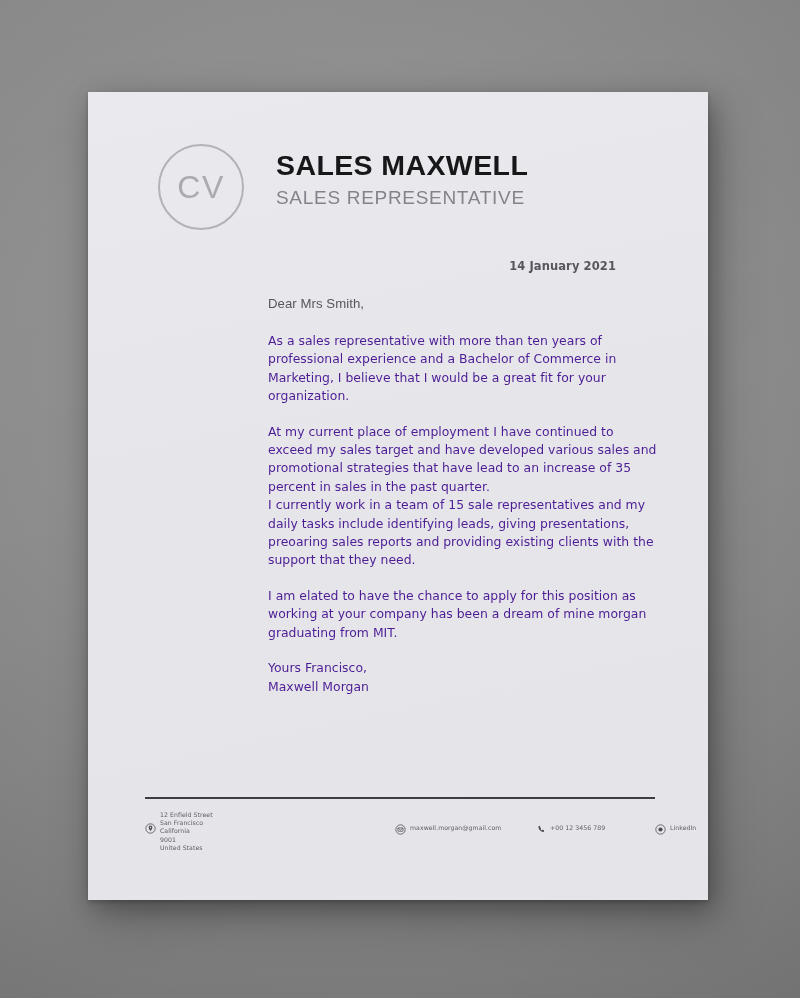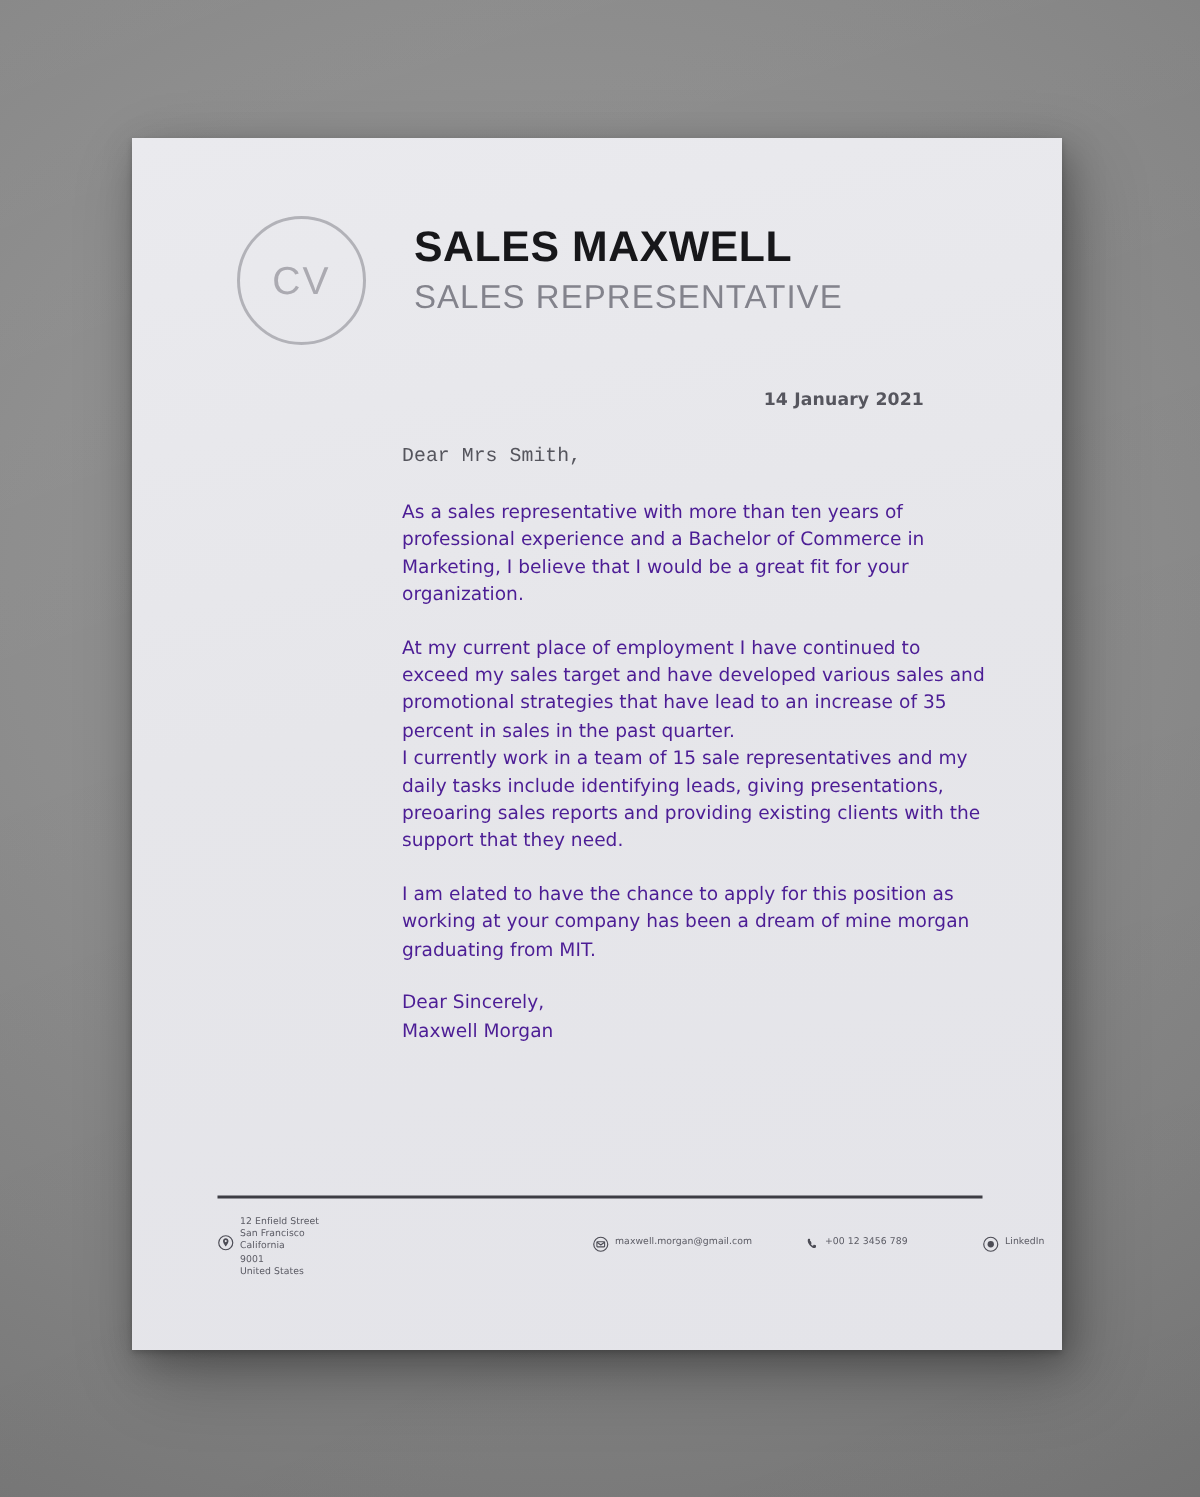--- a/index.html
+++ b/index.html
@@ -79,21 +79,21 @@
     box-sizing: border-box;
   }
   #cv-badge-text {
     position: absolute;
     left: 0; top: 0;
     width: 82px;
     height: 82px;
     line-height: 82px;
     text-align: center;
     font-family: "Liberation Sans", sans-serif;
-    font-size: 26px;
+    font-size: 32px;
     letter-spacing: 1.5px;
     color: #abaab1;
     font-weight: 400;
   }
   #name-block {
     position: absolute;
     left: 188px;
     top: 4px;
     width: 400px;
   }
@@ -101,21 +101,21 @@
     font-family: "Liberation Sans", sans-serif;
     font-size: 28.5px;
     font-weight: 700;
     letter-spacing: 0.4px;
     color: #17171a;
     line-height: 34px;
     white-space: nowrap;
   }
   #job-title {
     font-family: "Liberation Sans", sans-serif;
-    font-size: 22px;
+    font-size: 19px;
     font-weight: 400;
     letter-spacing: 0.7px;
     color: #83838c;
     line-height: 24px;
     margin-top: 4px;
     white-space: nowrap;
   }
 
   
   #letter-date {
@@ -132,21 +132,21 @@
   }
 
   
   #letter-body {
     position: absolute;
     left: 180px;
     top: 202px;
     width: 392px;
   }
   .salutation {
-    font-family: Liberation Mono, monospace;
+    font-family: Liberation Sans, sans-serif;
     font-size: 13.2px;
     color: #55555d;
     line-height: 20px;
     margin: 0 0 18px 0;
     letter-spacing: 0.05px;
   }
   .para {
     font-family: "DejaVu Sans", sans-serif;
     font-size: 12.4px;
     color: #4c1d95;
@@ -234,21 +234,21 @@
       <p class="salutation">Dear Mrs Smith,</p>
 
       <p class="para">As a sales representative with more than ten years of professional experience and a Bachelor of Commerce in Marketing, I believe that I would be a great fit for your organization.</p>
 
       <p class="para">At my current place of employment I have continued to exceed my sales target and have developed various sales and promotional strategies that have lead to an increase of 35 percent in sales in the past quarter.
 I currently work in a team of 15 sale representatives and my daily tasks include identifying leads, giving presentations, preoaring sales reports and providing existing clients with the support that they need.</p>
 
       <p class="para">I am elated to have the chance to apply for this position as working at your company has been a dream of mine morgan graduating from MIT.</p>
 
 
-      <p class="para closing">Dear Sincerely,
+      <p class="para closing">Yours Francisco,
 Maxwell Morgan</p>
 
     </div>
 
     <div id="footer-rule"></div>
 
     <div id="footer">
 
       <div class="contact-item" id="contact-address">
         <span class="contact-icon">

